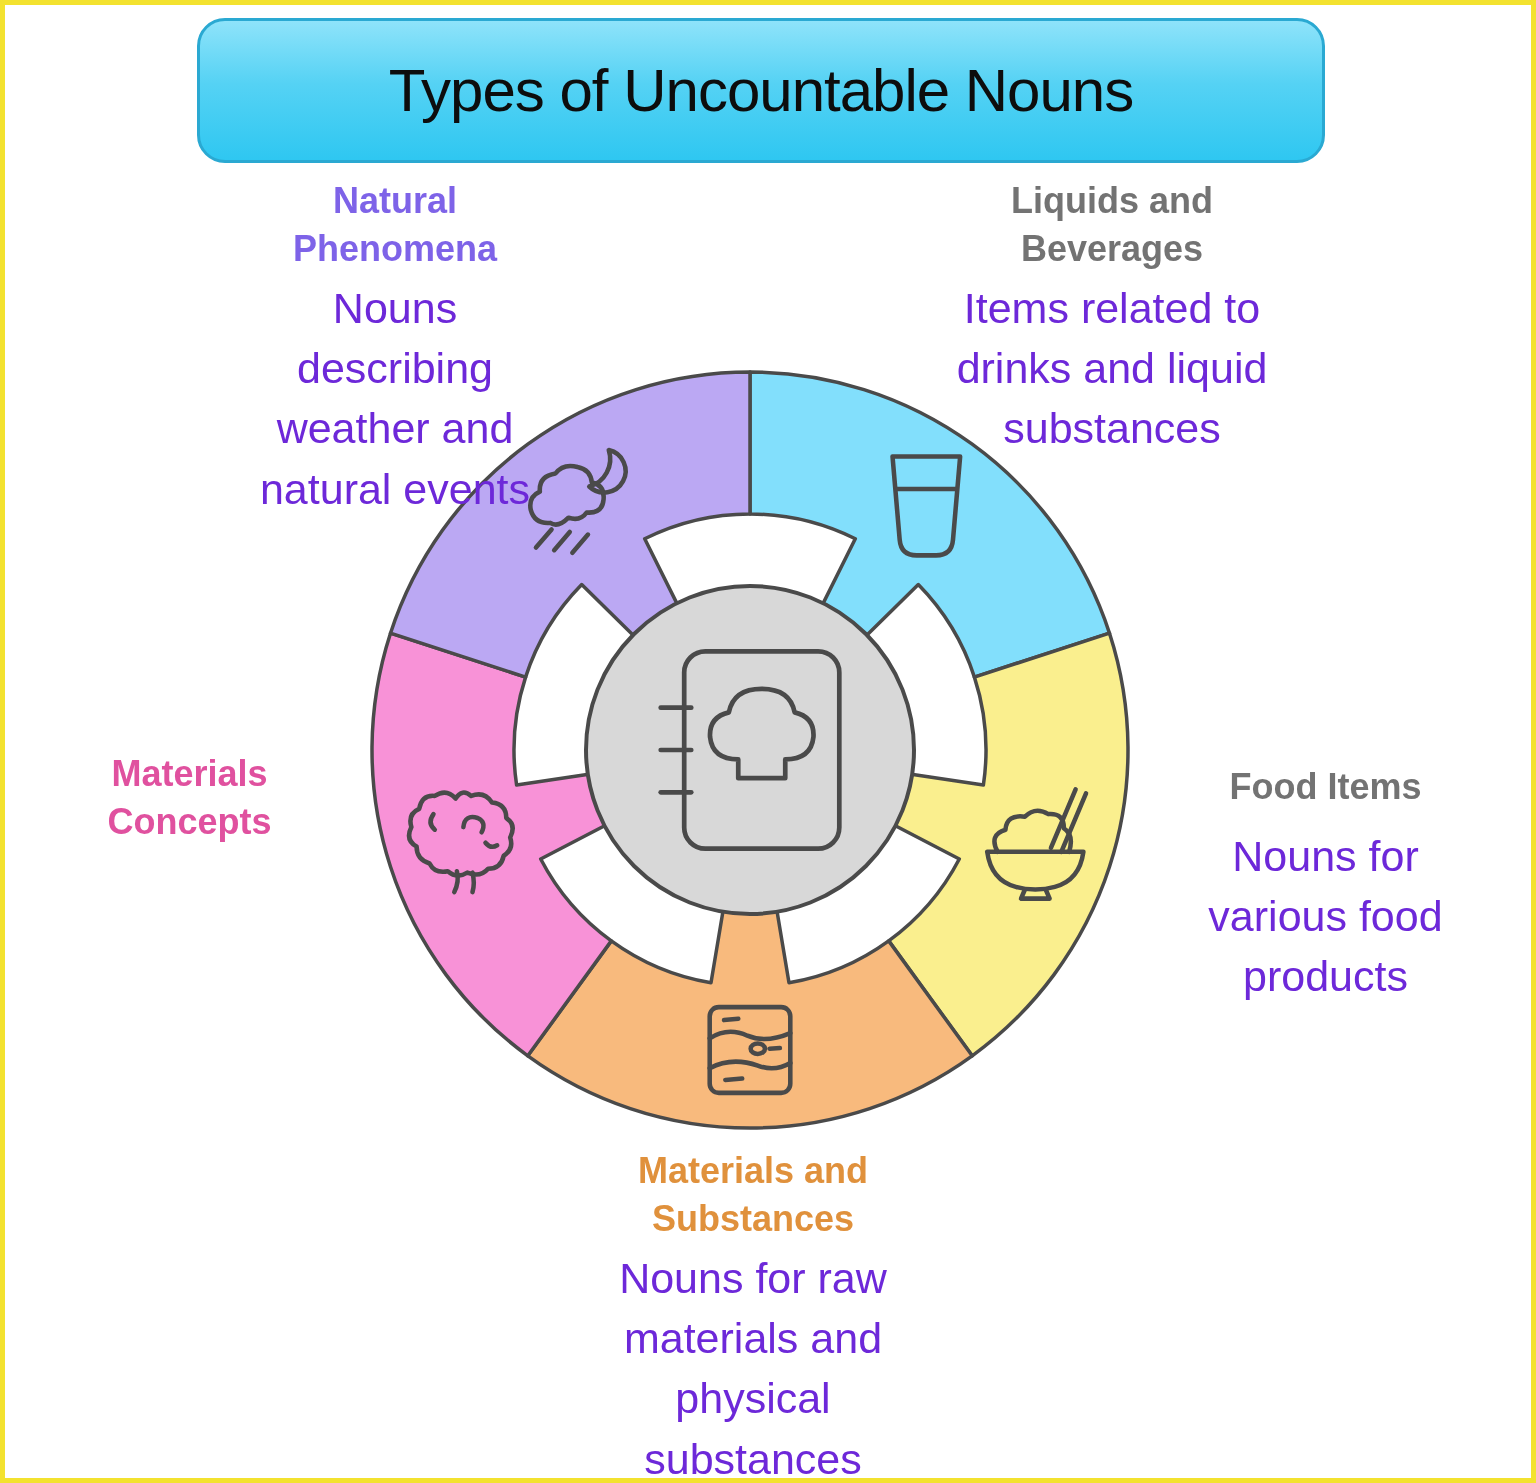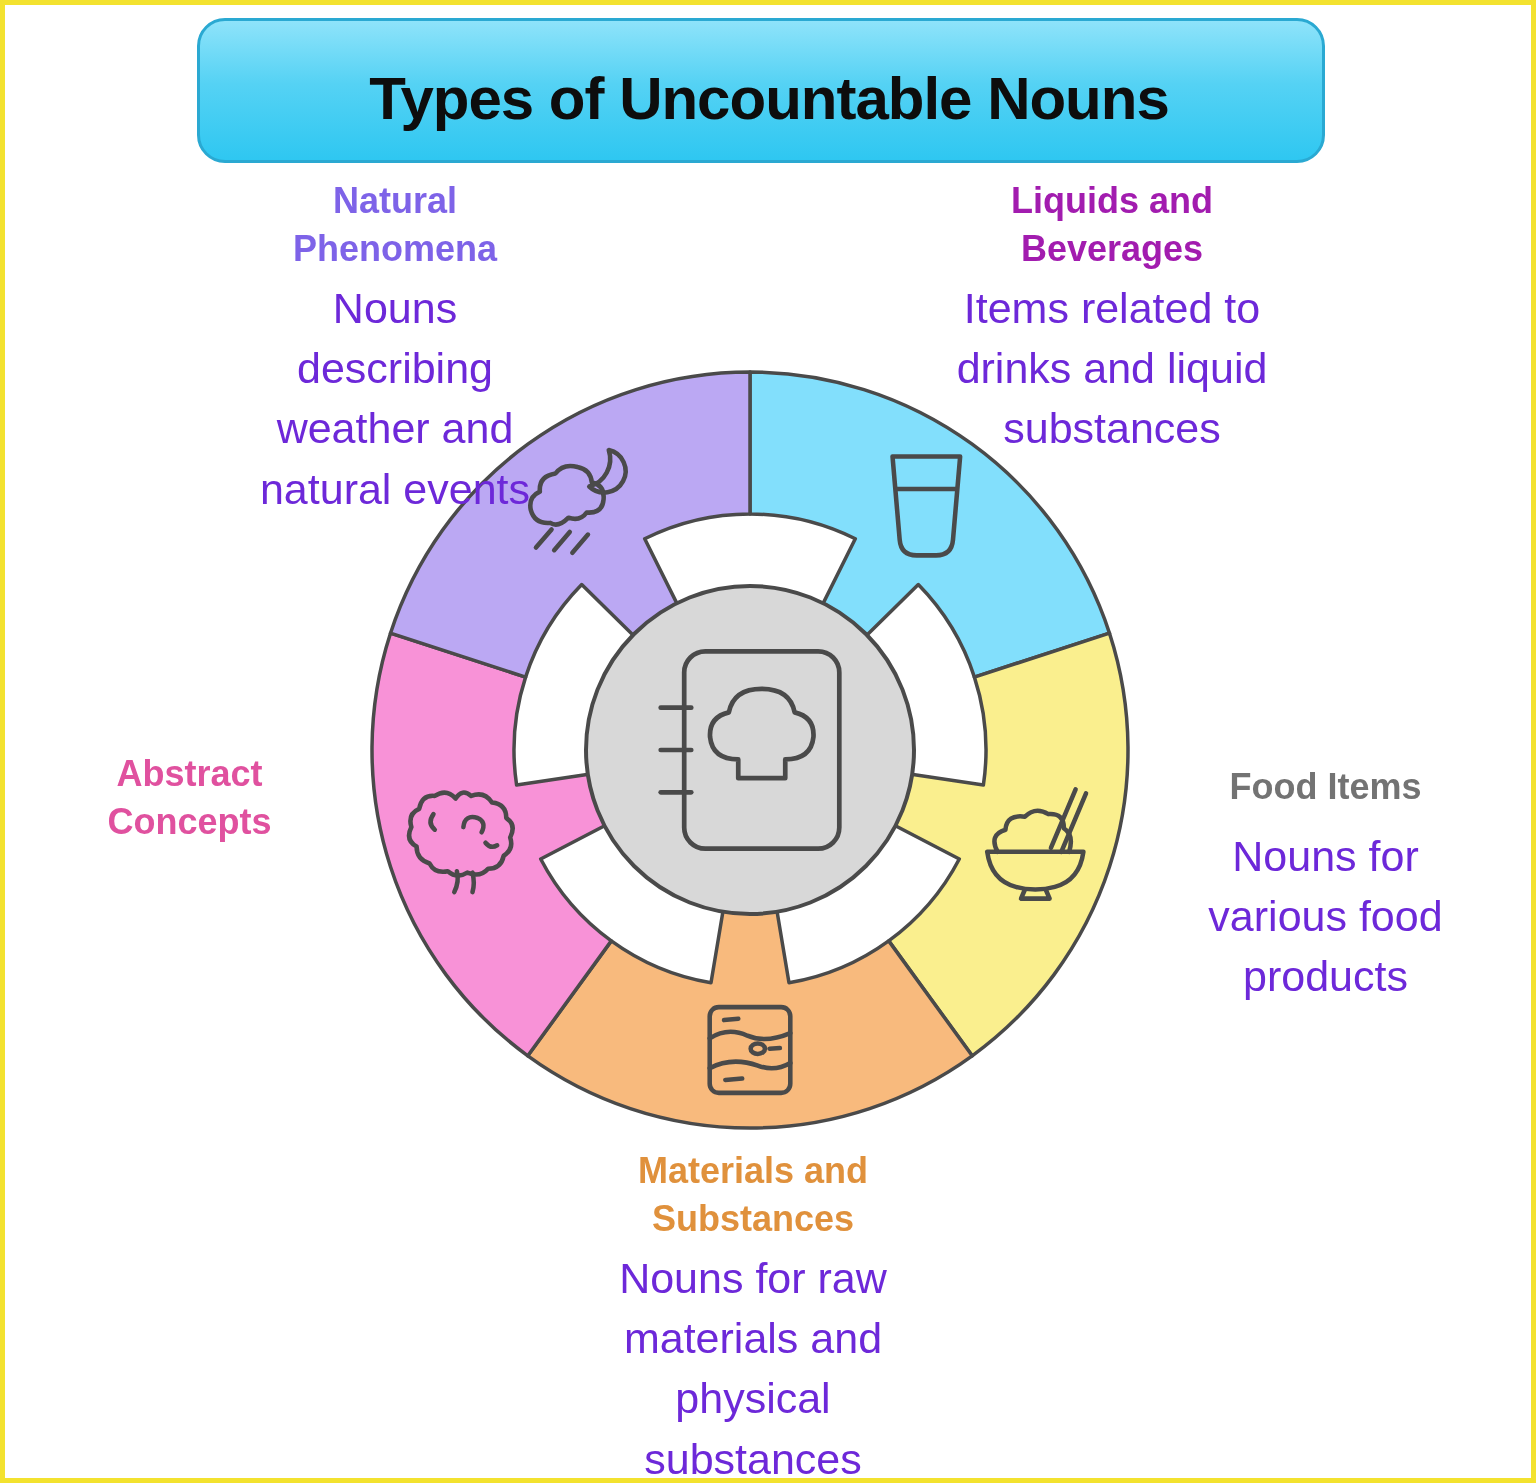--- a/index.html
+++ b/index.html
@@ -7,22 +7,22 @@
   .frame{
     position:relative;width:1536px;height:1483px;box-sizing:border-box;
     border:5px solid #f3e22f;background:#ffffff;overflow:hidden;
   }
   .title-bar{
     position:absolute;left:192px;top:13px;width:1128px;height:145px;
     border-radius:28px;border:3px solid #2aa9d2;box-sizing:border-box;
     background:linear-gradient(180deg,#8ee3fa 0%,#55d2f4 45%,#2fc7f1 100%);
   }
   .title-bar h1{
-    margin:8px;width:100%;line-height:139px;text-align:center;
-    font-size:60px;font-weight:bold;letter-spacing:-1px;color:#0d0d0d;
+    margin:0;width:100%;line-height:139px;text-align:center;
+    font-size:60px;font-weight:normal;letter-spacing:-1px;color:#0d0d0d;
   }
   #wheel{position:absolute;left:0;top:0;}
   .seg-label{position:absolute;text-align:center;}
   .seg-label h3{margin:0 auto;font-size:36px;font-weight:bold;line-height:1.32;}
   .seg-label p{margin:6px auto 0 auto;font-size:43px;font-weight:normal;line-height:1.4;color:#6d28d9;}
   .label-natural{left:225px;top:172px;width:330px;}
   .label-natural h3{width:230px;text-align:center;}
   .label-liquids{left:942px;top:172px;width:330px;}
   .label-liquids h3{width:245px;}
   .label-food{left:1163px;top:758px;width:315px;}
@@ -113,31 +113,31 @@
         <use href="#recipe-book-icon" xlink:href="#recipe-book-icon" x="627.5" y="627.5" width="235" height="235"></use>
       </g>
   </svg>
 
   <div class="seg-label label-natural">
     <h3 style="color: rgb(126, 99, 232);">Natural Phenomena</h3>
     <p>Nouns describing weather and natural events</p>
   </div>
 
   <div class="seg-label label-liquids">
-    <h3 style="color: #a21caf;">Liquids and Beverages</h3>
+    <h3 style="color: #737373;">Liquids and Beverages</h3>
     <p>Items related to drinks and liquid substances</p>
   </div>
 
   <div class="seg-label label-food">
     <h3 style="color: #737373;">Food Items</h3>
     <p>Nouns for various food products</p>
   </div>
 
   <div class="seg-label label-abstract">
-    <h3 style="color: rgb(224, 81, 159);">Abstract Concepts</h3>
+    <h3 style="color: rgb(224, 81, 159);">Materials Concepts</h3>
   </div>
 
   <div class="seg-label label-materials">
     <h3 style="color: rgb(224, 145, 60);">Materials and Substances</h3>
     <p>Nouns for raw materials and physical substances</p>
   </div>
 
 </div>
 
 </body></html>

